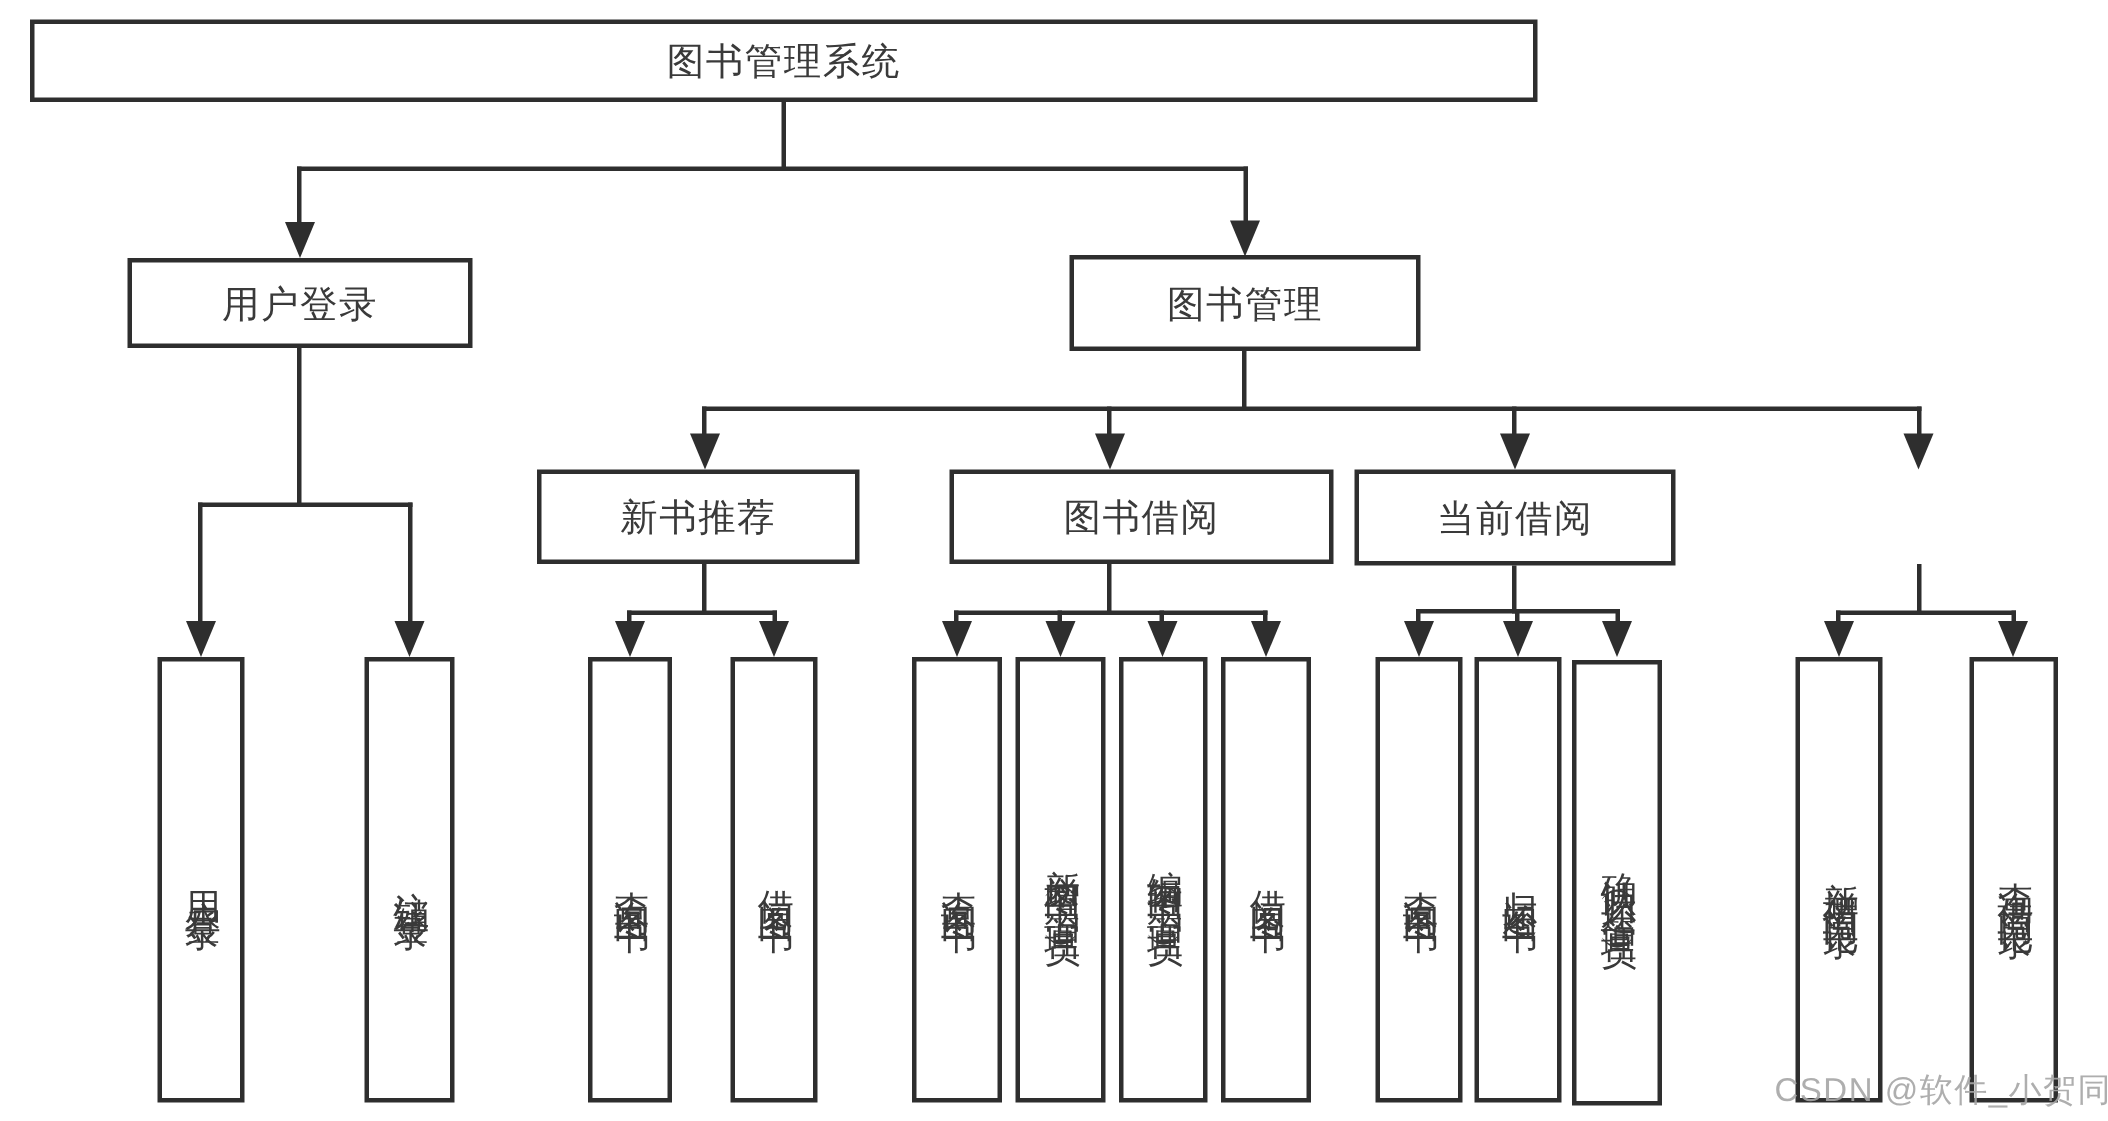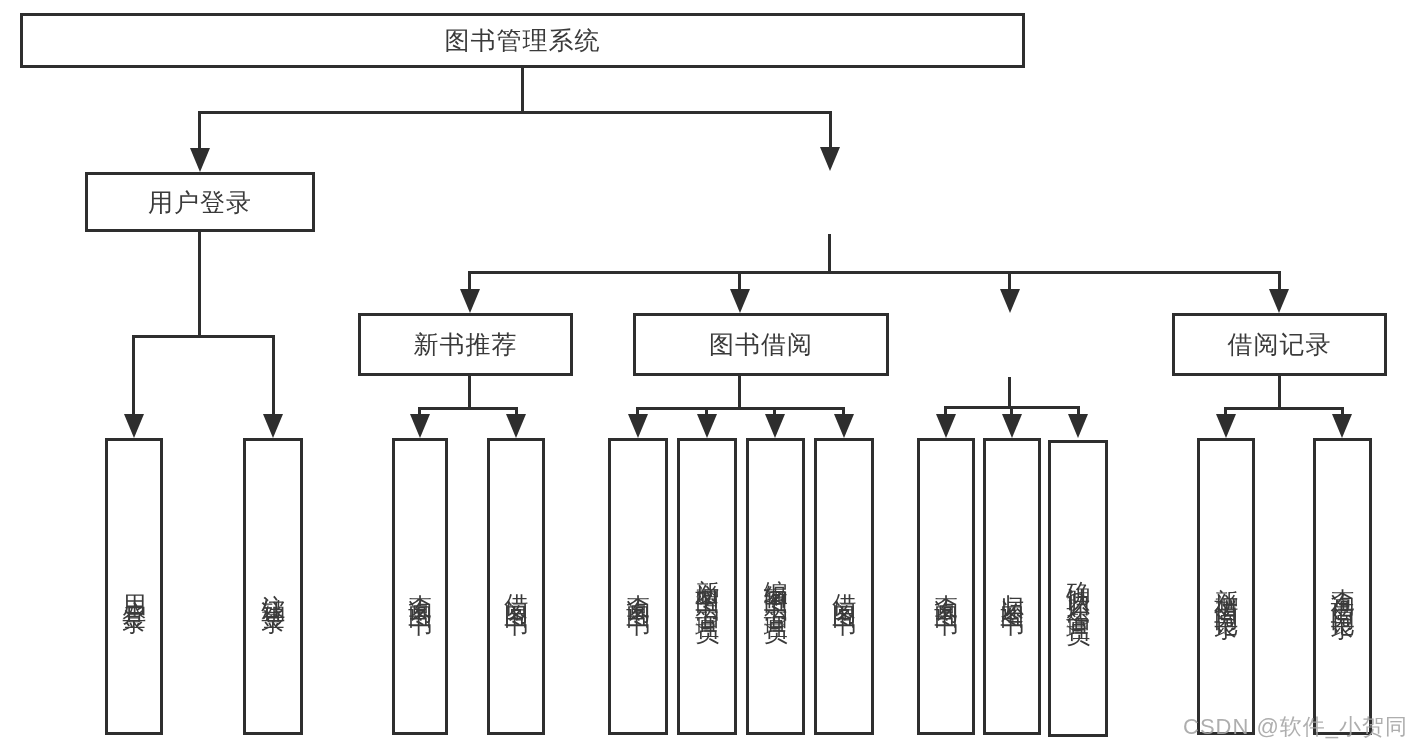--- a/index.html
+++ b/index.html
@@ -69,20 +69,23 @@
   <div class="line" style="left:521px;top:68px;width:3px;height:46px"></div>
   <div class="line" style="left:198px;top:111px;width:634px;height:3px"></div>
   <div class="line" style="left:198px;top:111px;width:3px;height:40px"></div>
   <div class="line" style="left:829px;top:111px;width:3px;height:40px"></div>
   <div class="arrow" style="left:190px;top:148px"></div>
   <div class="arrow" style="left:820px;top:147px"></div>
 
   <div class="box" style="left:85px;top:172px;width:230px;height:60px">
     <span>用户登录</span>
   </div>
+  <div class="box" style="left:713px;top:170px;width:234px;height:64px">
+    <span>图书管理</span>
+  </div>
 
   <div class="line" style="left:198px;top:232px;width:3px;height:106px"></div>
   <div class="line" style="left:132px;top:335px;width:143px;height:3px"></div>
   <div class="line" style="left:132px;top:335px;width:3px;height:82px"></div>
   <div class="line" style="left:272px;top:335px;width:3px;height:82px"></div>
   <div class="arrow" style="left:124px;top:414px"></div>
   <div class="arrow" style="left:263px;top:414px"></div>
 
   <div class="line" style="left:828px;top:234px;width:3px;height:40px"></div>
   <div class="line" style="left:468px;top:271px;width:813px;height:3px"></div>
@@ -94,22 +97,22 @@
   <div class="arrow" style="left:730px;top:289px"></div>
   <div class="arrow" style="left:1000px;top:289px"></div>
   <div class="arrow" style="left:1269px;top:289px"></div>
 
   <div class="box" style="left:358px;top:313px;width:215px;height:63px">
     <span>新书推荐</span>
   </div>
   <div class="box" style="left:633px;top:313px;width:256px;height:63px">
     <span>图书借阅</span>
   </div>
-  <div class="box" style="left:1172px;top:313px;width:215px;height:63px">
-    <span>借阅记录</span>
+  <div class="box" style="left:903px;top:313px;width:214px;height:64px">
+    <span>当前借阅</span>
   </div>
 
   <div class="line" style="left:468px;top:376px;width:3px;height:34px"></div>
   <div class="line" style="left:418px;top:407px;width:100px;height:3px"></div>
   <div class="line" style="left:418px;top:407px;width:3px;height:12px"></div>
   <div class="line" style="left:515px;top:407px;width:3px;height:12px"></div>
   <div class="arrow" style="left:410px;top:414px"></div>
   <div class="arrow" style="left:506px;top:414px"></div>
 
   <div class="line" style="left:738px;top:376px;width:3px;height:34px"></div>

